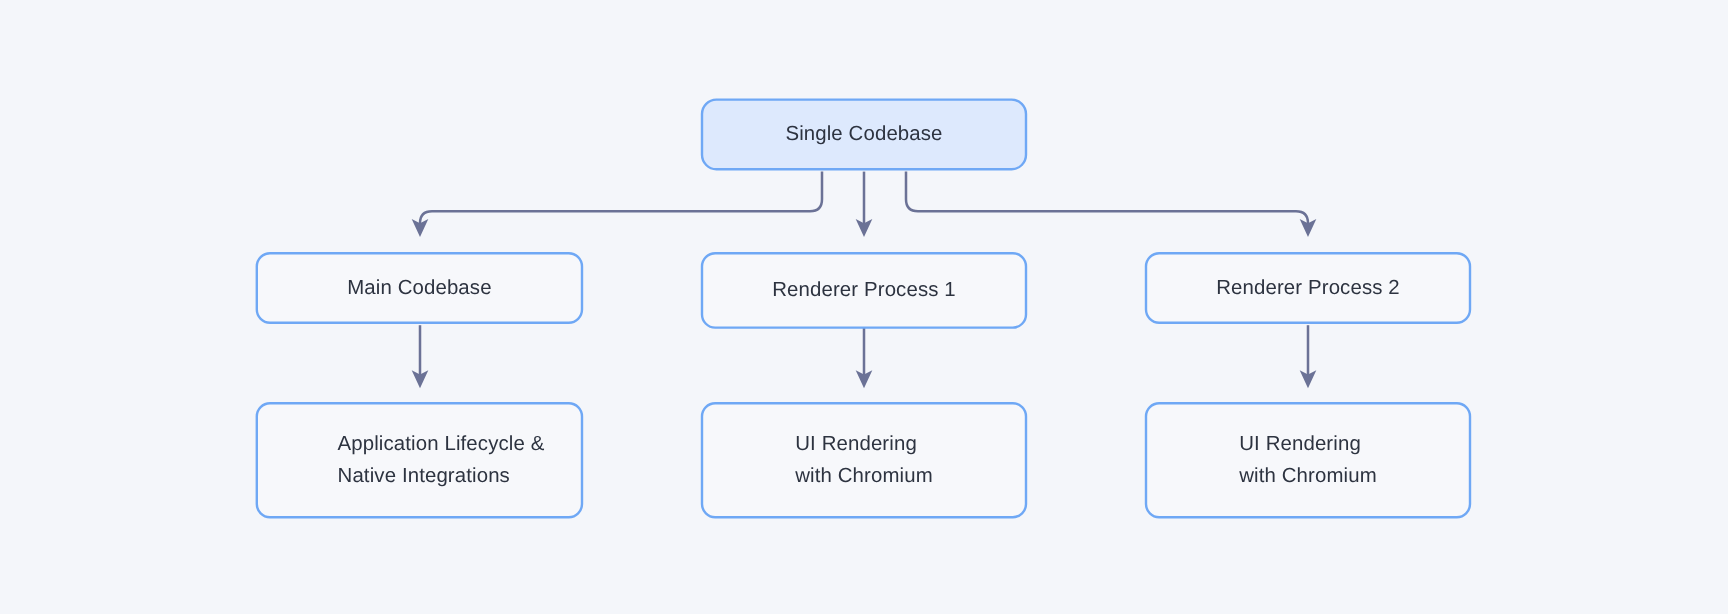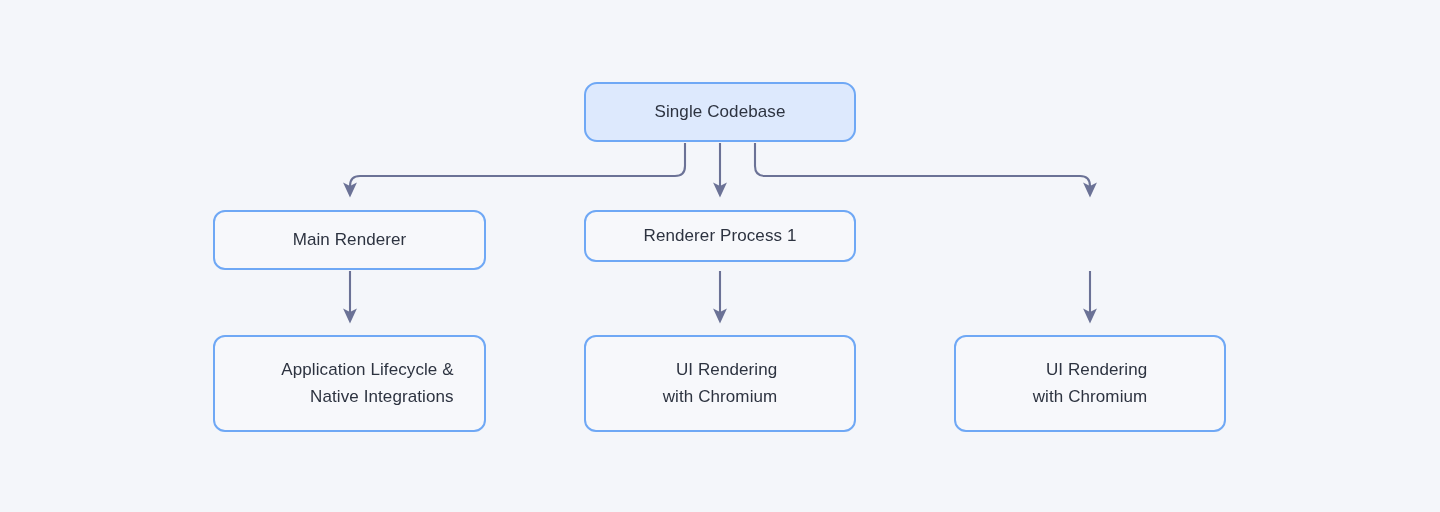--- a/index.html
+++ b/index.html
@@ -27,21 +27,21 @@
     width: 1440px;
     height: 512px;
     pointer-events: none;
   }
   .node {
     position: absolute;
     box-sizing: border-box;
     display: flex;
     align-items: center;
     justify-content: center;
-    text-align: right;
+    text-align: left;
     border-radius: 12px;
     border: 2px solid #6fa8f5;
     background: #f7f8fb;
     color: #2d3340;
     font-size: 17px;
     line-height: 1.55;
     letter-spacing: 0.1px;
     white-space: pre-line;
   }
   .node.root-node {
@@ -50,21 +50,21 @@
     border-radius: 13px;
   }
   .node-label {
     display: block;
     white-space: pre-line;
   }
   
   #node-root { left: 584px; top: 82px; width: 272px; height: 60px; }
   
   #node-main-process        { left: 213px;  top: 210px; width: 273px; height: 60px; }
-  #node-renderer-process-1  { left: 584px;  top: 210px; width: 272px; height: 52px; }
+  #node-renderer-process-1  { left: 584px;  top: 210px; width: 272px; height: 64px; }
   #node-renderer-process-2  { left: 954px;  top: 210px; width: 272px; height: 60px; }
   
   #node-app-lifecycle       { left: 213px;  top: 335px; width: 273px; height: 97px; padding-left: 36px; }
   #node-ui-render-1         { left: 584px;  top: 335px; width: 272px; height: 97px; }
   #node-ui-render-2         { left: 954px;  top: 335px; width: 272px; height: 97px; }
 </style>
 </head>
 <body>
 
 <div id="diagram-root">
@@ -90,27 +90,30 @@
 
       <path d="M 1090 271 L 1090 316" marker-end="url(#arrowhead)"></path>
     </g>
   </svg>
 
   <div class="node root-node" id="node-root">
     <span class="node-label">Single Codebase</span>
   </div>
 
   <div class="node" id="node-main-process">
-    <span class="node-label">Main Renderer</span>
+    <span class="node-label">Main Codebase</span>
   </div>
 
   <div class="node" id="node-renderer-process-1">
     <span class="node-label">Renderer Process 1</span>
   </div>
 
+  <div class="node" id="node-renderer-process-2">
+    <span class="node-label">Renderer Process 2</span>
+  </div>
 
   <div class="node" id="node-app-lifecycle">
     <span class="node-label">Application Lifecycle &amp;
 Native Integrations</span>
   </div>
 
   <div class="node" id="node-ui-render-1">
     <span class="node-label">UI Rendering
 with Chromium</span>
   </div>

